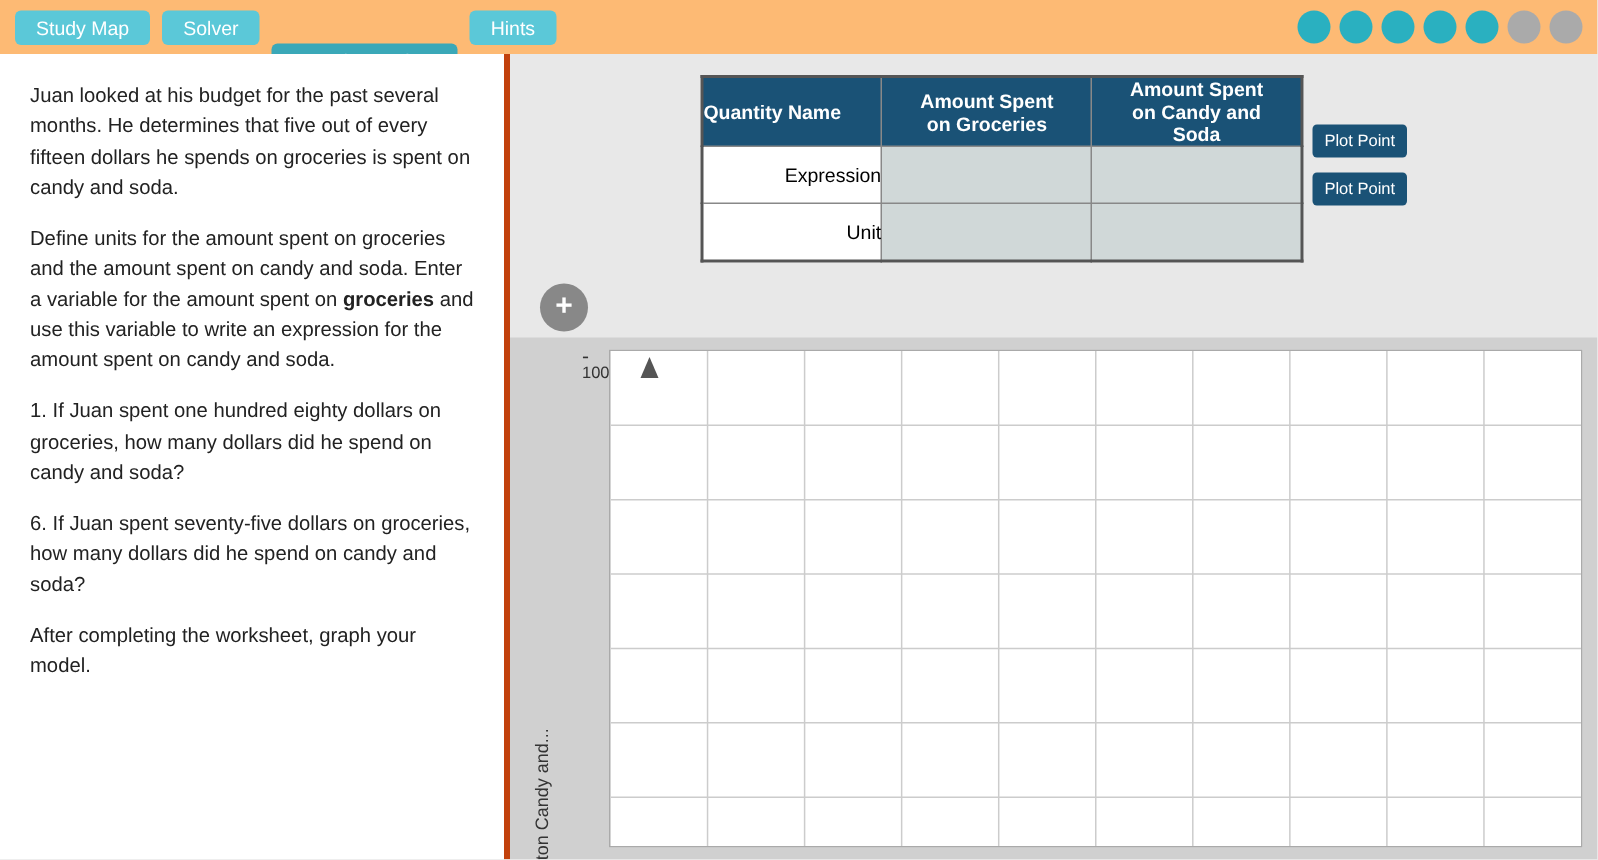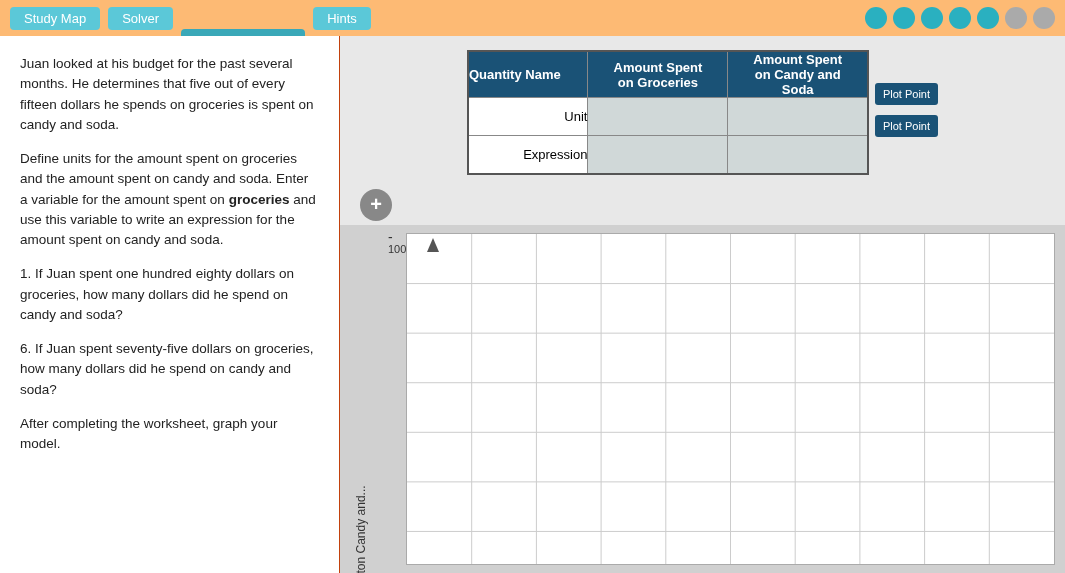--- a/index.html
+++ b/index.html
@@ -57,21 +57,21 @@
 
     
     .left-panel {
       width: 340px;
       background: white;
       padding: 18px 20px;
       font-size: 13.5px;
       line-height: 1.5;
       color: #222;
       overflow-y: auto;
-      border-right: 1px solid #c2410c;
+      border-right: 4px solid #c2410c;
     }
     .left-panel p {
       margin-bottom: 14px;
     }
     .left-panel .bold-text {
       font-weight: bold;
     }
 
     
     .right-panel {
@@ -250,30 +250,30 @@
             </th>
             <th class="col-header">
               <span style="white-space:pre-line">Amount Spent
 on Candy and
 Soda</span>
             </th>
           </tr>
         </thead>
         <tbody>
           <tr>
-            <td class="col-label">Unit</td>
+            <td class="col-label">Expression</td>
             <td class="data-cell">
               <input type="text" style="width: 100%; height: 100%; border: none; background: transparent; padding: 4px;">
             </td>
             <td class="data-cell">
               <input type="text" style="width: 100%; height: 100%; border: none; background: transparent; padding: 4px;">
             </td>
           </tr>
           <tr>
-            <td class="col-label">Expression</td>
+            <td class="col-label">Unit</td>
             <td class="data-cell">
               <input type="text" style="width: 100%; height: 100%; border: none; background: transparent; padding: 4px;">
             </td>
             <td class="data-cell">
               <input type="text" style="width: 100%; height: 100%; border: none; background: transparent; padding: 4px;">
             </td>
           </tr>
         </tbody>
       </table>
 

